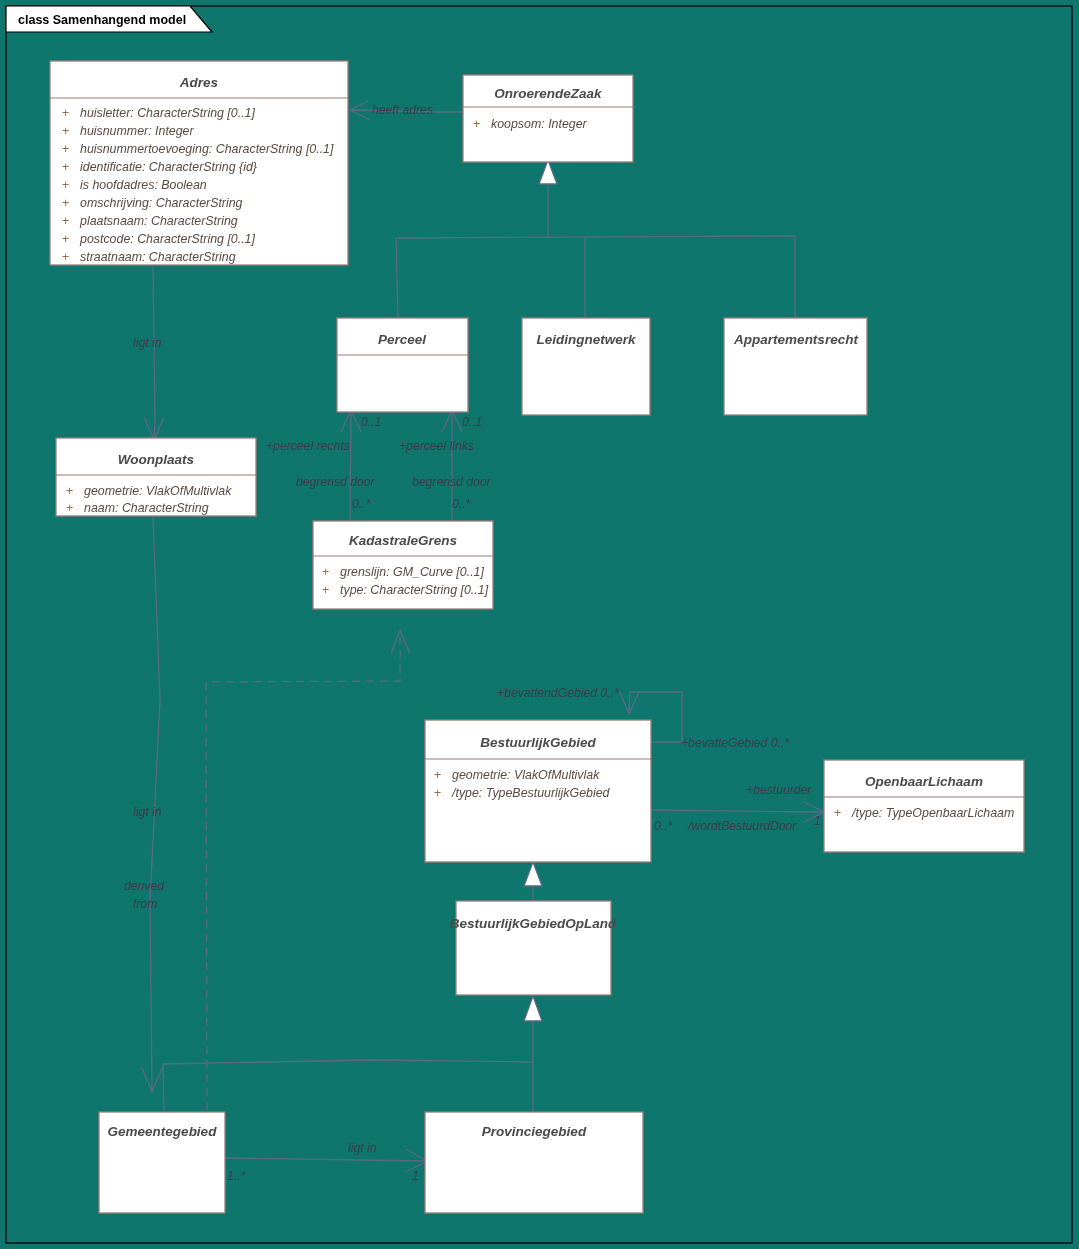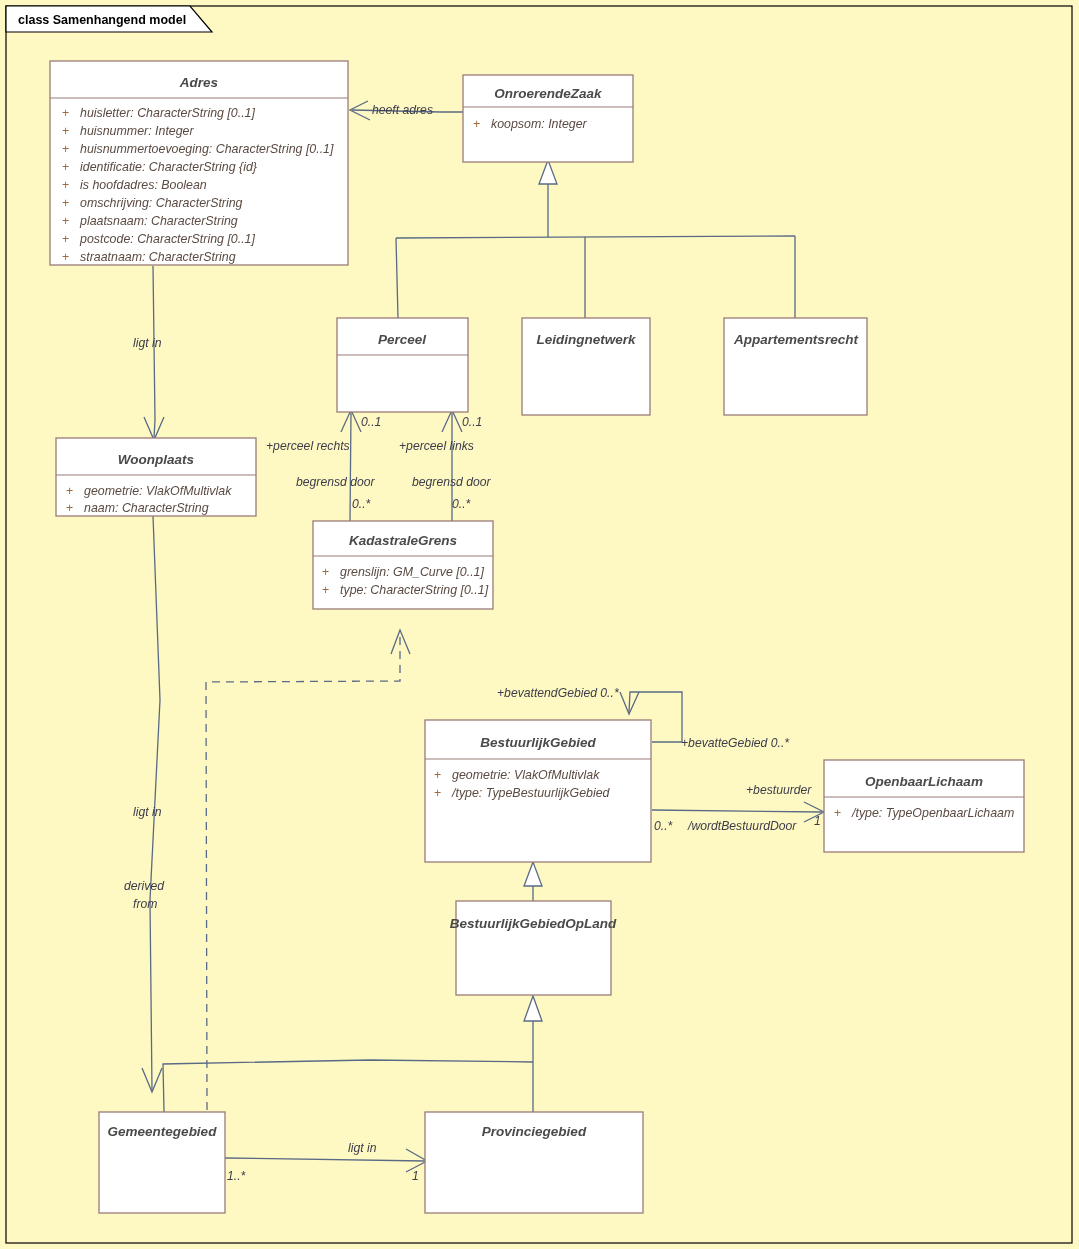--- a/index.html
+++ b/index.html
@@ -7,21 +7,21 @@
     padding: 0;
     background: #ffffff;
   }
   body {
     font-family: "Liberation Sans", sans-serif;
   }
   #canvas {
     position: relative;
     width: 1079px;
     height: 1249px;
-    background: #fef9c3;
+    background: #0f766e;
     overflow: hidden;
   }
   svg.layer {
     position: absolute;
     left: 0;
     top: 0;
     width: 1079px;
     height: 1249px;
   }
   .frame-rect {

